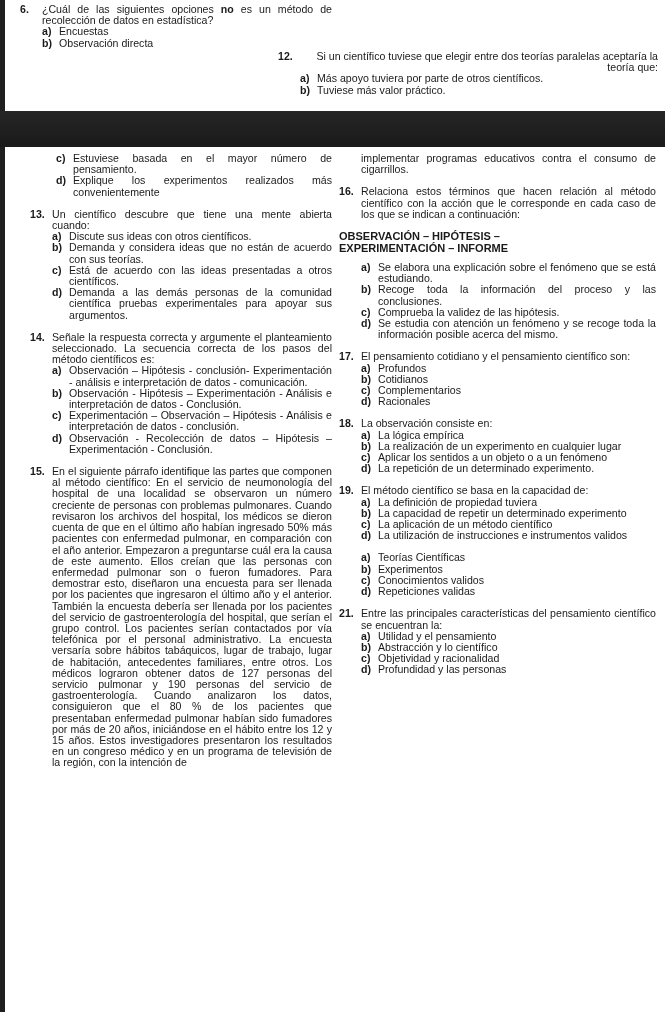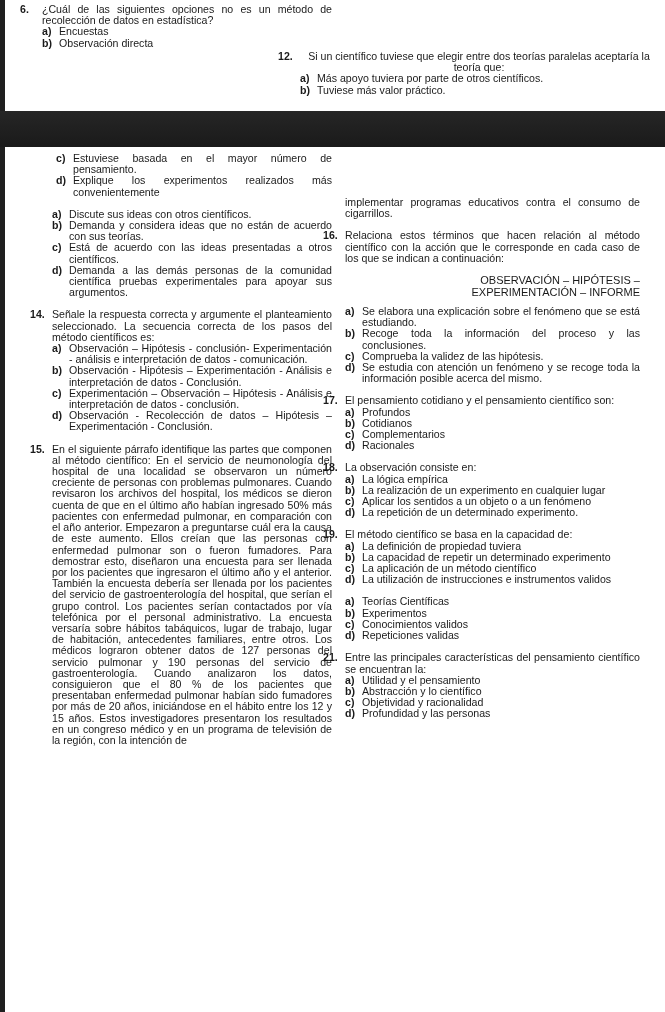--- a/index.html
+++ b/index.html
@@ -24,60 +24,64 @@
     position:absolute; font-size:10.6px; line-height:11.2px;
   }
   .q { position:relative; padding-left:22px; margin:0; }
   .q .num { position:absolute; left:0; top:0; font-weight:bold; }
   .q .stem { text-align:justify; }
   .opt { position:relative; padding-left:17px; margin-left:22px; text-align:justify; }
   .opt .lt { position:absolute; left:0; top:0; font-weight:bold; }
   .cont-q { padding-left:22px; text-align:justify; }
   .spacer { height:11px; }
   .center-title {
-    text-align:right; font-weight:normal; font-size:11px; line-height:12px;
+    text-align:left; font-weight:bold; font-size:11px; line-height:12px;
     margin:10px 0 8px 0;
   }
-  b.bold { font-weight:normal; }
+  b.bold { font-weight:bold; }
 </style>
 </head>
 <body>
 
 <div class="page page-top">
   <div class="col" style="left:15px; top:4px; width:312px;">
     <div class="q">
       <span class="num">6.</span>
       <div class="stem"><span>¿Cuál de las siguientes opciones </span><b class="bold">no</b><span> es un método de recolección de datos en estadística?</span></div>
     </div>
     <div class="opt"><span class="lt">a)</span><span>Encuestas</span></div>
     <div class="opt"><span class="lt">b)</span><span>Observación directa</span></div>
   </div>
   <div class="col" style="left:272px; top:4px; width:382px;">
     <div style="position:relative; left:0;">
     </div>
   </div>
   <div class="col" style="left:273px; top:4px; width:380px; padding-left:0;">
     <div class="q" style="margin-left:0;margin-top:47px;">
       <span class="num">12.</span>
-      <div class="stem" style="text-align:center;">Si un científico tuviese que elegir entre dos teorías paralelas aceptaría la teoría que:</div>
+      <div class="stem" style="text-align:right;">Si un científico tuviese que elegir entre dos teorías paralelas aceptaría la teoría que:</div>
     </div>
     <div class="opt" style="margin-left:22px;"><span class="lt">a)</span><span>Más apoyo tuviera por parte de otros científicos.</span></div>
     <div class="opt" style="margin-left:22px;"><span class="lt">b)</span><span>Tuviese más valor práctico.</span></div>
   </div>
 </div>
 
 <div class="gap-band"></div>
 
 <div class="page page-bottom">
 
   <div class="col" style="left:25px; top:6px; width:302px;">
     <div class="opt" style="margin-left:26px;"><span class="lt">c)</span><span>Estuviese basada en el mayor número de pensamiento.</span></div>
     <div class="opt" style="margin-left:26px;"><span class="lt">d)</span><span>Explique los experimentos realizados más convenientemente</span></div>
     <div class="spacer"></div>
 
+    <div class="q">
+      <span class="num">13.</span>
+      <div class="stem">Un científico descubre que tiene una mente abierta cuando:</div>
+    </div>
     <div class="opt"><span class="lt">a)</span><span>Discute sus ideas con otros científicos.</span></div>
     <div class="opt"><span class="lt">b)</span><span>Demanda y considera ideas que no están de acuerdo con sus teorías.</span></div>
     <div class="opt"><span class="lt">c)</span><span>Está de acuerdo con las ideas presentadas a otros científicos.</span></div>
     <div class="opt"><span class="lt">d)</span><span>Demanda a las demás personas de la comunidad científica pruebas experimentales para apoyar sus argumentos.</span></div>
     <div class="spacer"></div>
 
     <div class="q">
       <span class="num">14.</span>
       <div class="stem">Señale la respuesta correcta y argumente el planteamiento seleccionado. La secuencia correcta de los pasos del método científicos es:</div>
     </div>
@@ -86,21 +90,21 @@
     <div class="opt"><span class="lt">c)</span><span>Experimentación – Observación – Hipótesis - Análisis e interpretación de datos - conclusión.</span></div>
     <div class="opt"><span class="lt">d)</span><span>Observación - Recolección de datos – Hipótesis – Experimentación - Conclusión.</span></div>
     <div class="spacer"></div>
 
     <div class="q">
       <span class="num">15.</span>
       <div class="stem">En el siguiente párrafo identifique las partes que componen al método científico: En el servicio de neumonología del hospital de una localidad se observaron un número creciente de personas con problemas pulmonares. Cuando revisaron los archivos del hospital, los médicos se dieron cuenta de que en el último año habían ingresado 50% más pacientes con enfermedad pulmonar, en comparación con el año anterior. Empezaron a preguntarse cuál era la causa de este aumento. Ellos creían que las personas con enfermedad pulmonar son o fueron fumadores. Para demostrar esto, diseñaron una encuesta para ser llenada por los pacientes que ingresaron el último año y el anterior. También la encuesta debería ser llenada por los pacientes del servicio de gastroenterología del hospital, que serían el grupo control. Los pacientes serían contactados por vía telefónica por el personal administrativo. La encuesta versaría sobre hábitos tabáquicos, lugar de trabajo, lugar de habitación, antecedentes familiares, entre otros. Los médicos lograron obtener datos de 127 personas del servicio pulmonar y 190 personas del servicio de gastroenterología. Cuando analizaron los datos, consiguieron que el 80 % de los pacientes que presentaban enfermedad pulmonar habían sido fumadores por más de 20 años, iniciándose en el hábito entre los 12 y 15 años. Estos investigadores presentaron los resultados en un congreso médico y en un programa de televisión de la región, con la intención de</div>
     </div>
   </div>
 
-  <div class="col" style="left:318px; top:6px; width:317px;margin-top:44px;">
+  <div class="col" style="left:334px; top:6px; width:317px;">
     <div class="cont-q">implementar programas educativos contra el consumo de cigarrillos.</div>
     <div class="spacer"></div>
 
     <div class="q">
       <span class="num">16.</span>
       <div class="stem">Relaciona estos términos que hacen relación al método científico con la acción que le corresponde en cada caso de los que se indican a continuación:</div>
     </div>
     <div class="center-title">
       <div>OBSERVACIÓN – HIPÓTESIS –</div>
       <div>EXPERIMENTACIÓN – INFORME</div>

